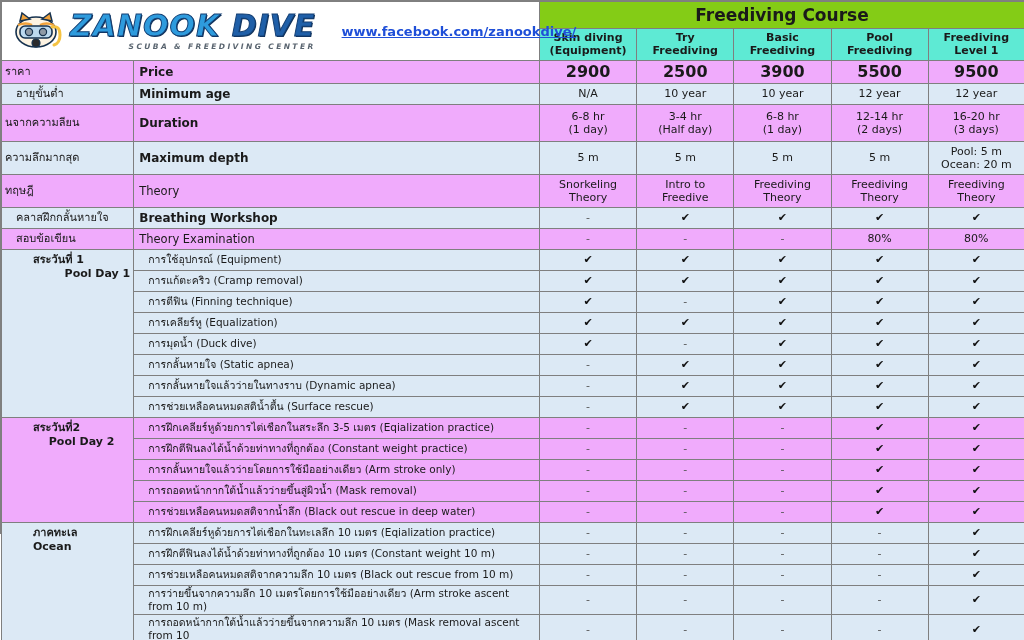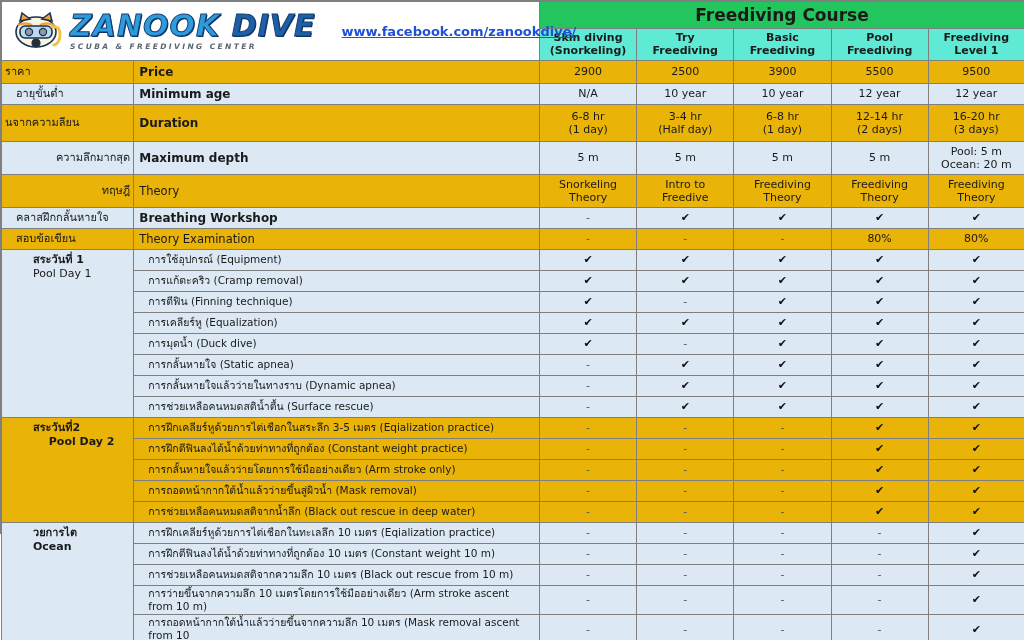--- a/index.html
+++ b/index.html
@@ -26,50 +26,50 @@
   .brand-main{
     font-family:"DejaVu Sans","Liberation Sans",sans-serif;
     font-size:30px;font-weight:bold;font-style:italic;letter-spacing:1px;
     color:#2e9bdd;
     -webkit-text-stroke:1px #143f73;
     text-shadow:1px 1px 0 #0d2d55;
   }
   .brand-main .dark{color:#1f5fa8;}
   .brand-sub{
     font-size:7.5px;font-weight:bold;font-style:italic;letter-spacing:2.4px;
-    color:#5a6570;margin-top:2px;text-align:left;
+    color:#5a6570;margin-top:2px;text-align:right;
   }
   .fb-link{
     font-size:13px;font-weight:bold;color:#1f4fd8;text-decoration:underline;
     margin-left:20px;white-space:nowrap;
   }
   .course-title-cell{
-    background:#22c55e;text-align:center;font-size:17px;font-weight:bold;height:26px;
+    background:#84cc16;text-align:center;font-size:17px;font-weight:bold;height:26px;
   }
   .col-head{
     background:#5eead4;text-align:center;font-size:11px;font-weight:bold;
     line-height:1.18;height:29px;padding:1px 0;
   }
 
   
   .thai{font-size:11px;padding:1px 3px;line-height:1.25;}
   .thai.sec{font-weight:bold;vertical-align:top;padding-top:3px;padding-left:31px;}
   .eng{font-size:11.5px;padding:1px 5px;line-height:1.25;}
   .eng.b{font-weight:bold;font-size:12px;}
   .eng.sm{font-size:10.5px;}
   .val{text-align:center;font-size:11px;line-height:1.22;}
-  .val.b{font-weight:normal;font-size:11px;}
+  .val.b{font-weight:bold;font-size:16px;}
   .dash{color:#555;font-size:11px;}
   .tick{font-size:11px;color:#111;}
 
   tr.blue > td{background:#dce9f5;}
-  tr.white > td{background:#eab308;}
+  tr.white > td{background:#f0abfc;}
 
   .h18{height:18px;padding-left:14px;} .h20{height:20px;}
-  .h30{height:30px;text-align:right;} .h34{height:34px;}
+  .h30{height:30px;} .h34{height:34px;}
 </style>
 </head>
 <body>
 
 <div class="sheet">
 <table>
   <colgroup>
     <col class="c-thai">
         <col class="c-eng">
     <col class="c-course">
@@ -105,21 +105,21 @@
           <div class="brand-sub">SCUBA &amp; FREEDIVING CENTER</div>
         </div>
         <a class="fb-link" href="#">www.facebook.com/zanookdive/</a>
       </div>
     </td>
     <td class="course-title-cell" colspan="5">Freediving Course</td>
   </tr>
   <tr id="course-head-row">
           <td class="col-head">
             <div>Skin diving</div>
-            <div>(Snorkeling)</div>
+            <div>(Equipment)</div>
           </td>
           <td class="col-head">
             <div>Try</div>
             <div>Freediving</div>
           </td>
           <td class="col-head">
             <div>Basic</div>
             <div>Freediving</div>
           </td>
           <td class="col-head">
@@ -274,21 +274,21 @@
           <td class="val">
             <div class="">80%</div>
           </td>
           <td class="val">
             <div class="">80%</div>
           </td>
         </tr>
         <tr class="blue">
           <td class="thai sec" rowspan="8">
             <div>สระวันที่ 1</div>
-            <div style="font-weight: normal;">Pool Day 1</div>
+            <div style="font-weight: bold; text-align: right;">Pool Day 1</div>
           </td>
           <td class="eng sm h18">การใช้อุปกรณ์ (Equipment)</td>
           <td class="val">
             <div class="tick">✔</div>
           </td>
           <td class="val">
             <div class="tick">✔</div>
           </td>
           <td class="val">
             <div class="tick">✔</div>
@@ -515,21 +515,21 @@
           </td>
           <td class="val">
             <div class="tick">✔</div>
           </td>
           <td class="val">
             <div class="tick">✔</div>
           </td>
         </tr>
         <tr class="blue">
           <td class="thai sec" rowspan="5">
-            <div>วยการไต</div>
+            <div>ภาคทะเล</div>
             <div style="font-weight: bold;">Ocean</div>
           </td>
           <td class="eng sm h18">การฝึกเคลียร์หูด้วยการไต่เชือกในทะเลลึก 10 เมตร (Eqialization practice)</td>
           <td class="val">
             <div class="dash">-</div>
           </td>
           <td class="val">
             <div class="dash">-</div>
           </td>
           <td class="val">

